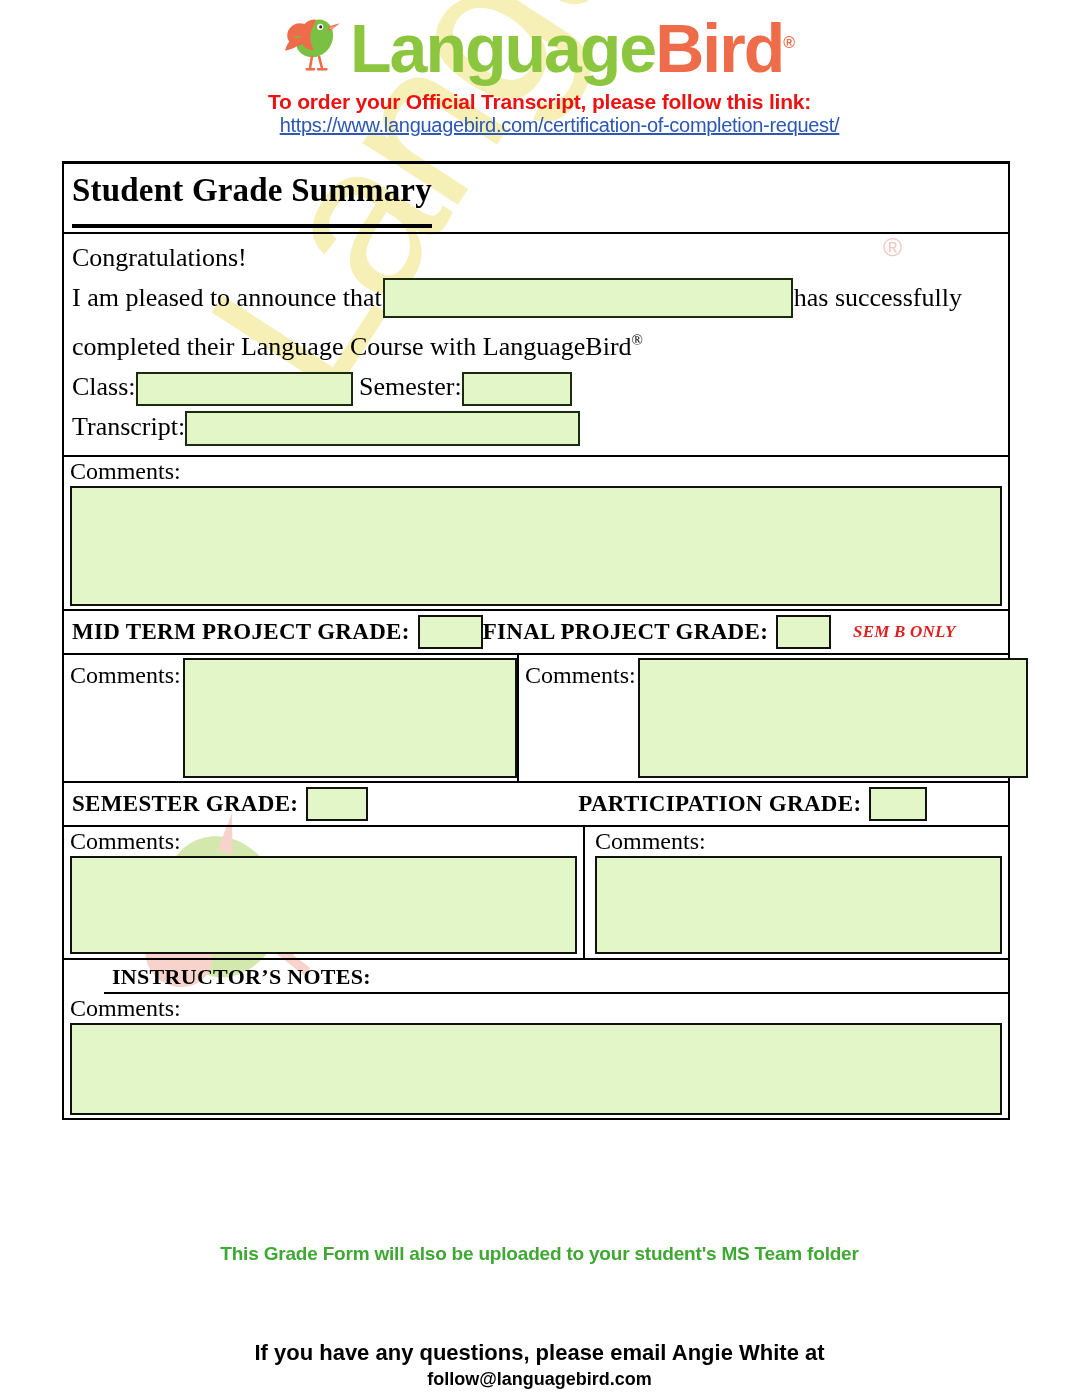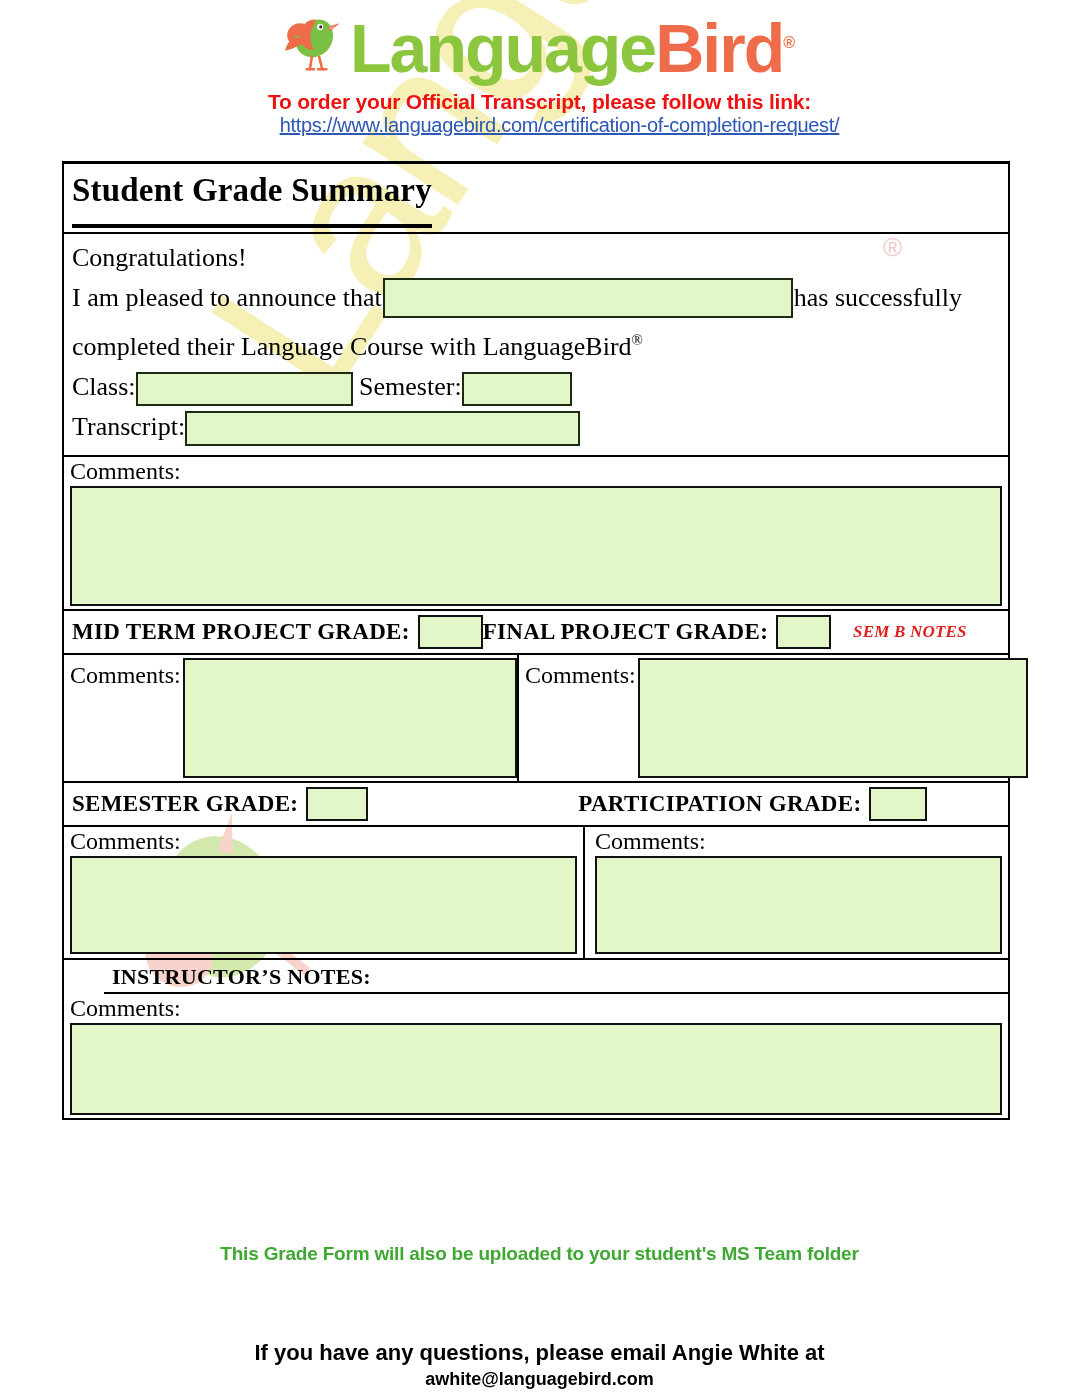--- a/index.html
+++ b/index.html
@@ -318,21 +318,21 @@
     <div class="cmt-wrap">
       <div class="cmt-box cmt-full"></div>
     </div>
   </div>
 
   <div class="row grade-row">
     <span class="glabel glabel-lg">MID TERM PROJECT GRADE:</span>
     <span class="gbox gbox-mid"></span>
     <span class="glabel glabel-lg" style="">FINAL PROJECT GRADE:</span>
     <span class="gbox gbox-fin"></span>
-    <span class="semb">SEM B NOTES</span>
+    <span class="semb">SEM B ONLY</span>
   </div>
 
   <div class="row two-col">
     <div class="mc-left">
       <div class="mc-cell">
         <span class="cmt-label">Comments:</span>
         <div class="cmt-box mc-box-1"></div>
       </div>
     </div>
     <div class="mc-right">
@@ -370,14 +370,14 @@
     <div class="cmt-wrap">
       <div class="cmt-box cmt-notes"></div>
     </div>
   </div>
 
 </div>
 
 <div class="footer">
   <div class="foot-green">This Grade Form will also be uploaded to your student's MS Team folder</div>
   <div class="foot-q">If you have any questions, please email Angie White at</div>
-  <div class="foot-mail">awhite@languagebird.com</div>
+  <div class="foot-mail">follow@languagebird.com</div>
 </div>
 
 </body></html>

